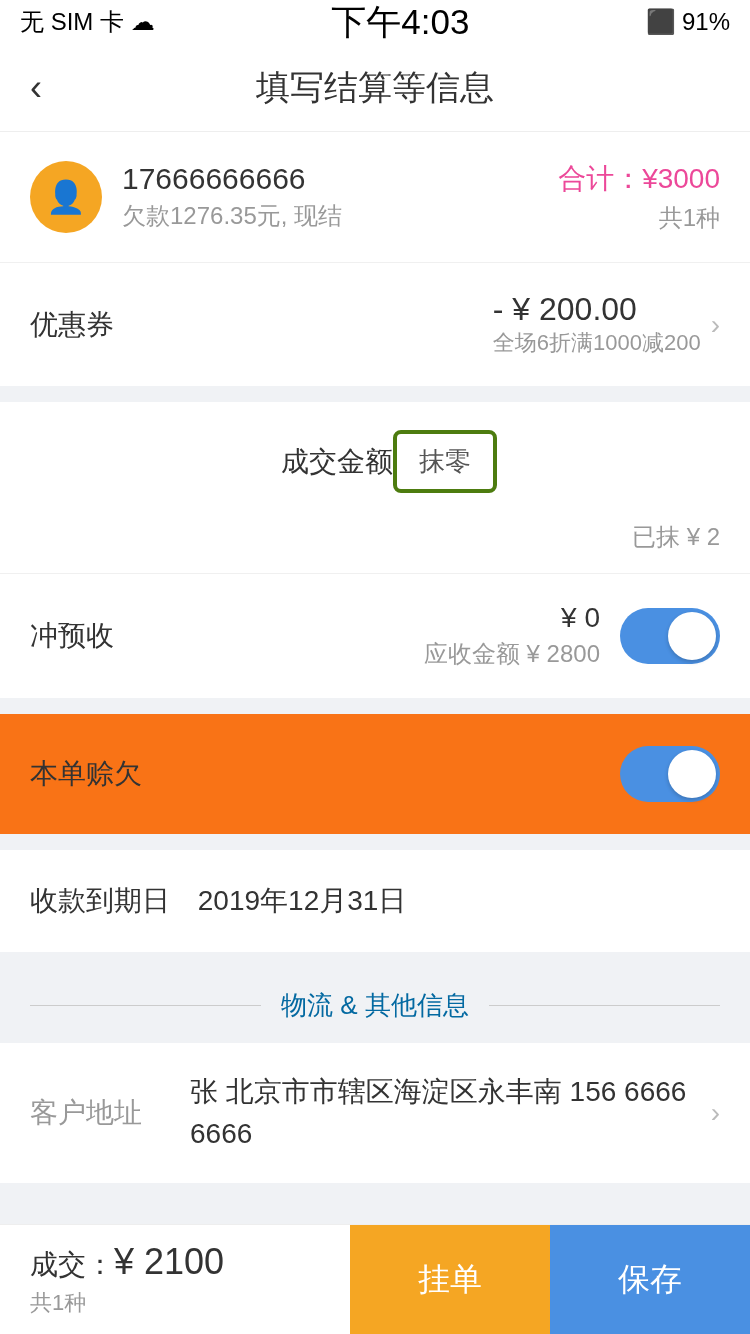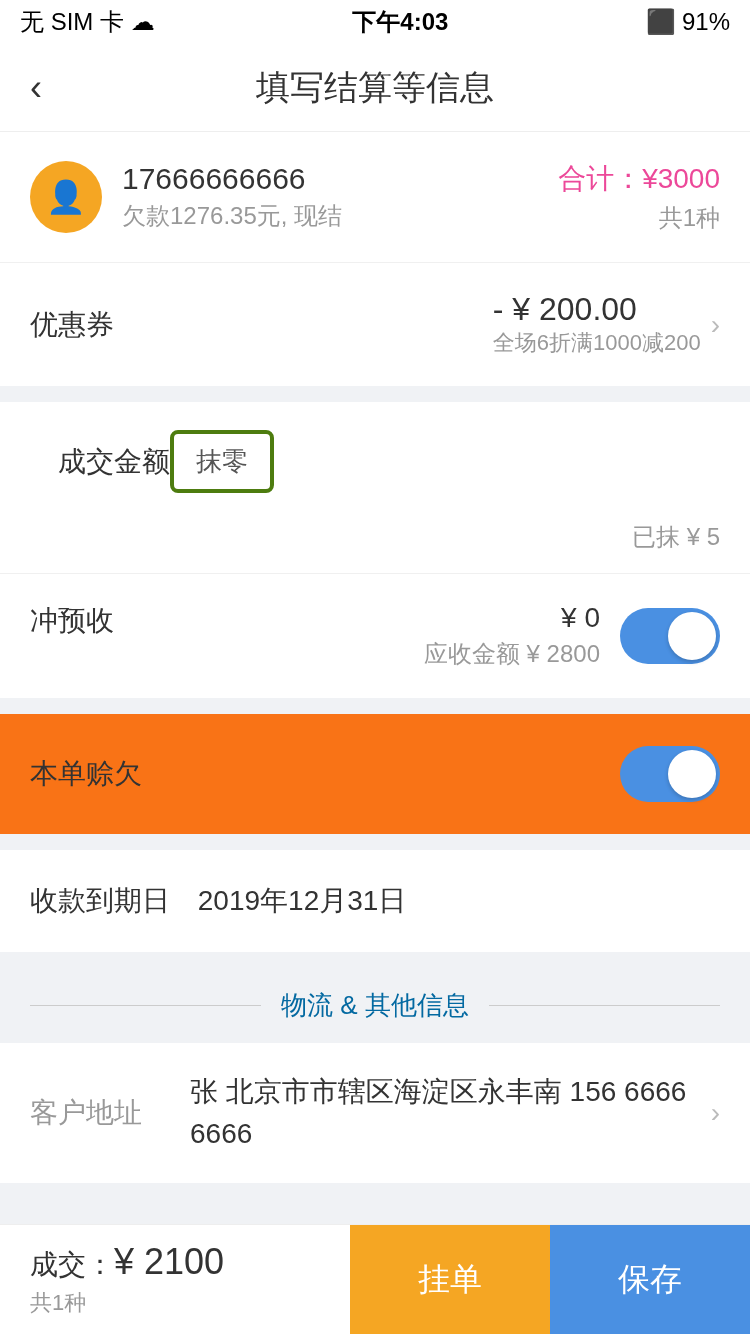--- a/index.html
+++ b/index.html
@@ -19,21 +19,21 @@
       background: #fff;
       display: flex;
       align-items: center;
       justify-content: space-between;
       padding: 0 20px;
       font-size: 24px;
       color: #000;
       gap: 41px;
     }
     .status-left { display: flex; align-items: center; gap: 8px; }
-    .status-center { font-size: 24px; font-weight: 700; }
+    .status-center { font-size: 35px; font-weight: 400; }
     .status-right { display: flex; align-items: center; gap: 6px; font-size: 24px; }
 
     
     .nav-bar {
       height: 88px;
       background: #fff;
       display: flex;
       align-items: center;
       padding: 0 30px;
       border-bottom: 1px solid #eee;
@@ -101,41 +101,42 @@
     .chevron-right { color: #bbb; font-size: 28px; }
 
     
     .amount-section {
       background: #fff;
       margin-bottom: 16px;
     }
     .amount-row {
       display: flex;
       align-items: center;
-      justify-content: flex-start;
+      justify-content: center;
       padding: 28px 30px;
       margin-left: 28px;
     }
     .amount-label { font-size: 28px; color: #333; }
     .amount-right { display: flex; align-items: center; gap: 20px; }
     .amount-value { font-size: 52px; color: #4a90e2; font-weight: 500; }
     .round-zero-btn {
       border: 4px solid #4d7c0f;
       border-radius: 8px;
       padding: 10px 22px;
       font-size: 26px;
       color: #555;
       background: #fff;
       cursor: pointer;
     }
     .amount-sub { font-size: 24px; color: #999; padding: 0 30px 20px; text-align: right; }
 
     
     .prepay-row {
       display: flex;
+      align-items: center;
       justify-content: space-between;
       padding: 28px 30px;
       border-top: 1px solid #f0f0f0;
     }
     .prepay-label { font-size: 28px; color: #333; }
     .prepay-right { display: flex; align-items: center; gap: 20px; }
     .prepay-values { text-align: right; }
     .prepay-amount { font-size: 28px; color: #333; }
     .prepay-sub { font-size: 24px; color: #999; margin-top: 4px; }
 
@@ -310,21 +311,21 @@
   </div>
 </div>
 
 <div class="amount-section">
   <div class="amount-row">
     <span class="amount-label">成交金额</span>
     <div class="amount-right">
       <button class="round-zero-btn">抹零</button>
     </div>
   </div>
-  <div class="amount-sub">已抹  ¥ 5</div>
+  <div class="amount-sub">已抹  ¥ 2</div>
 
   <div class="prepay-row">
     <span class="prepay-label">冲预收</span>
     <div class="prepay-right">
       <div class="prepay-values">
         <div class="prepay-amount">¥ 0</div>
         <div class="prepay-sub">应收金额 ¥ 2800</div>
       </div>
       <div class="toggle"></div>
     </div>

